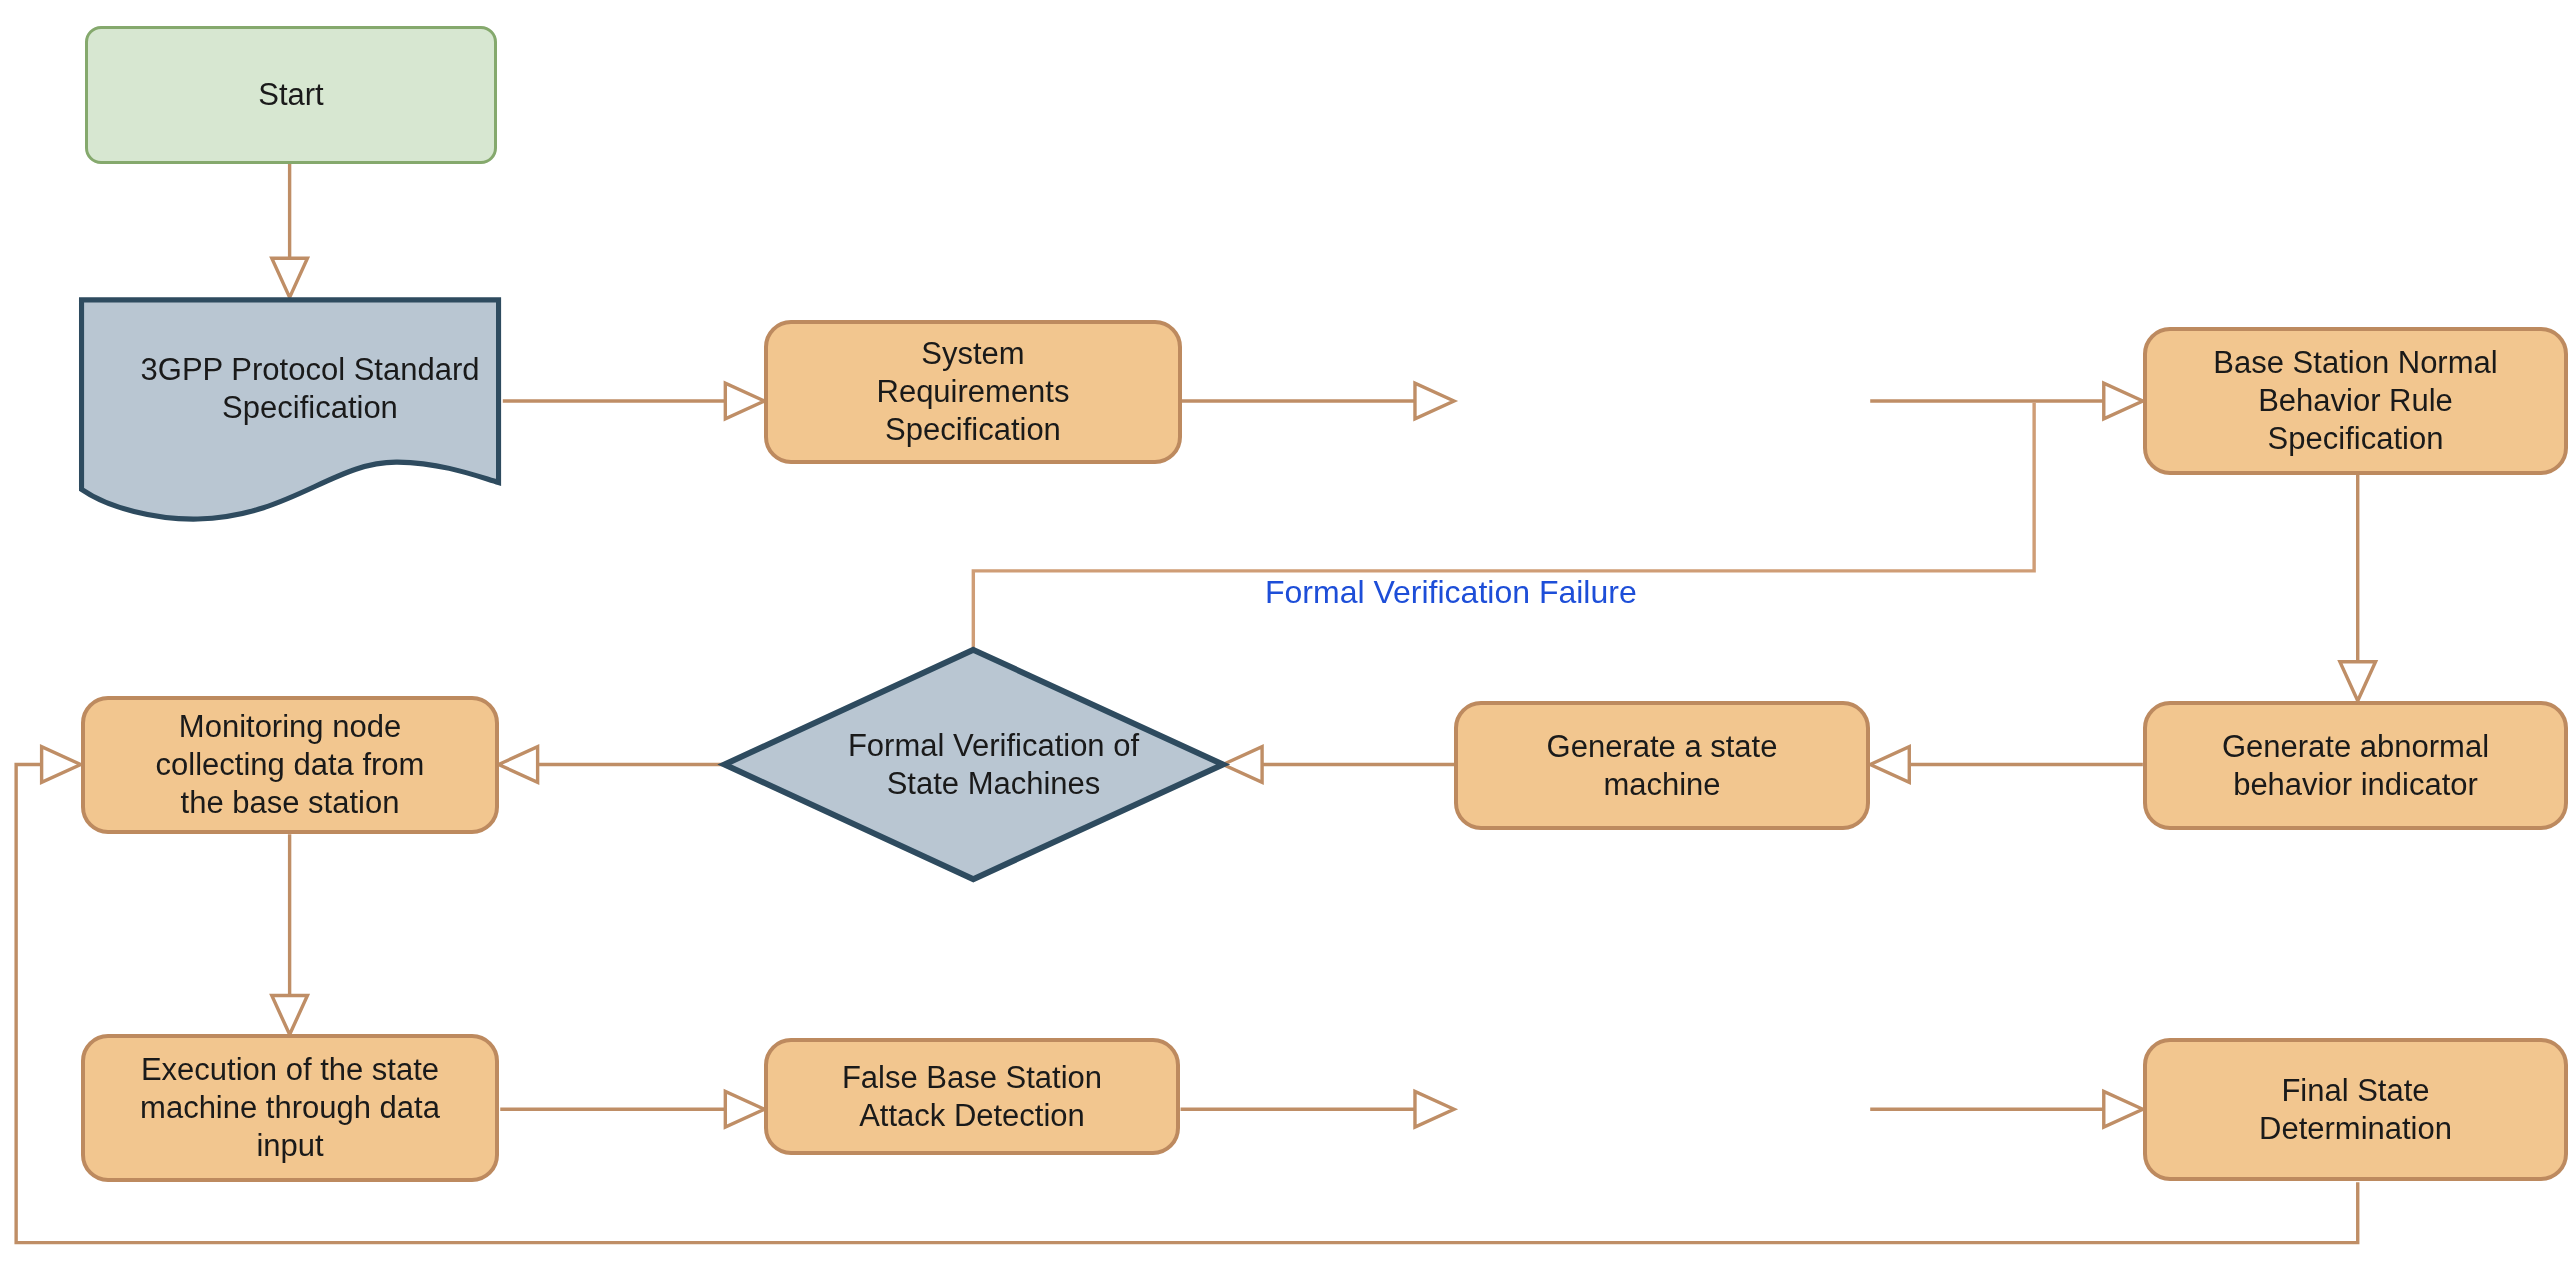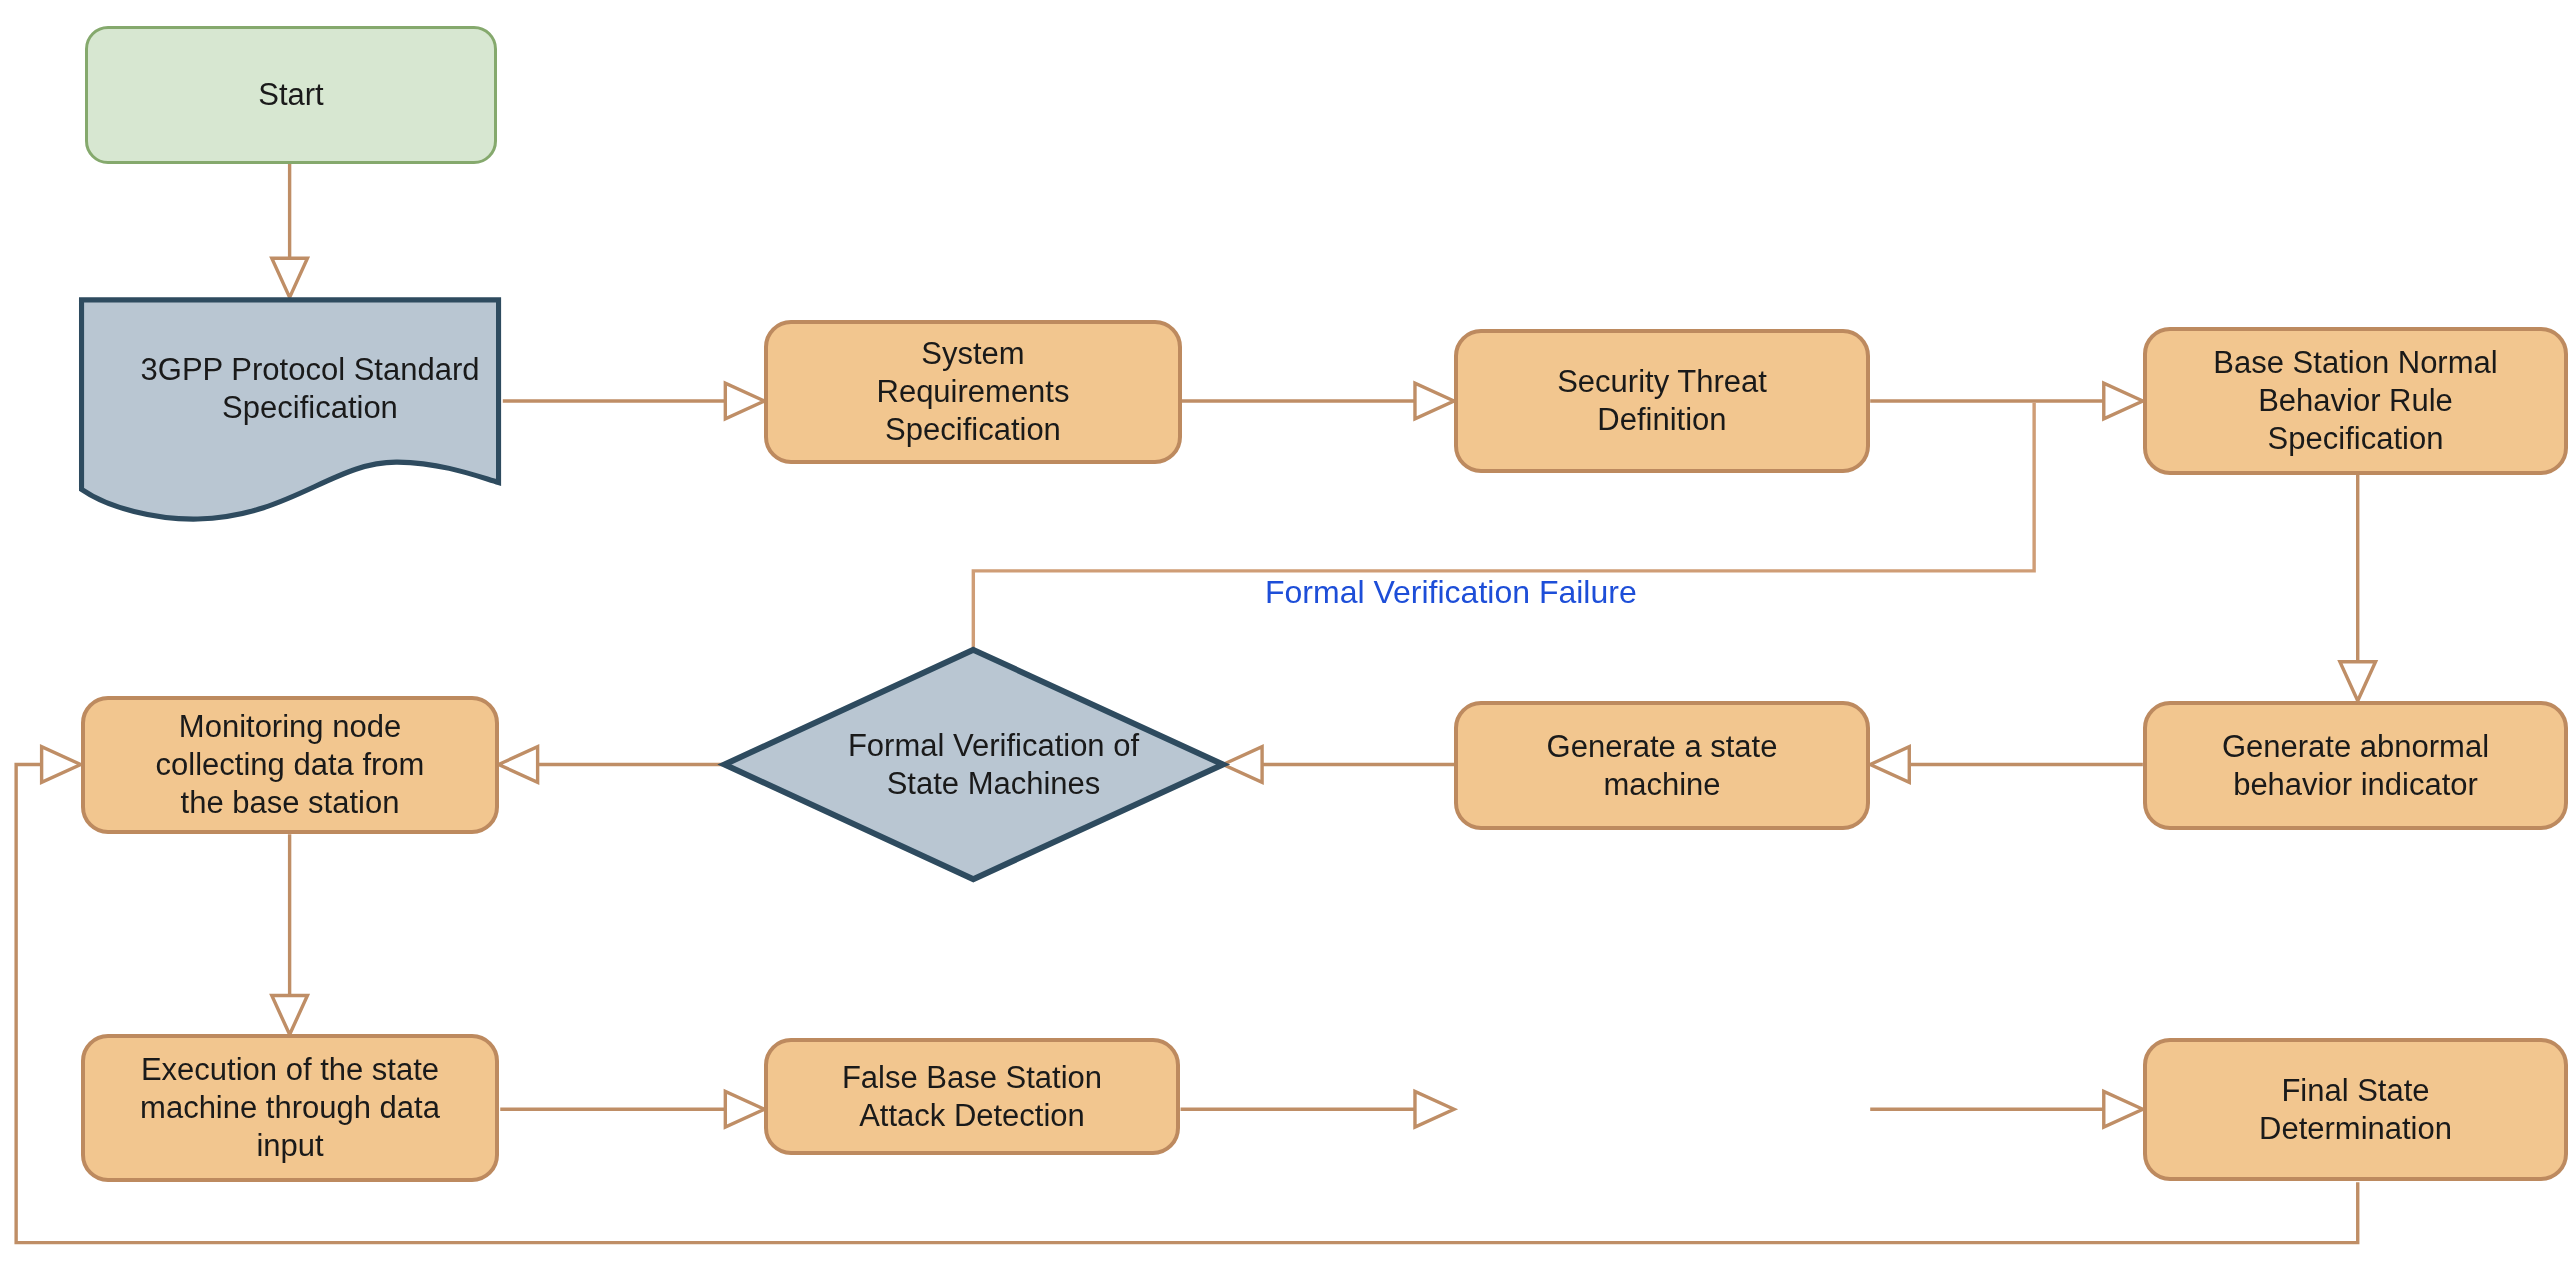--- a/index.html
+++ b/index.html
@@ -25,21 +25,21 @@
     color:#1a1a1a;
   }
   .process{
     background:#f2c68f;
     border:4.2px solid #bd8a5f;
     border-radius:27px;
   }
   .start{
     background:#d7e7d1;
     border:3.4px solid #85a96d;
-    border-radius:23px;
+    border-radius:16px;
   }
   .shape-overlay{ 
     background:transparent;border:none;padding-left:40px;
   }
   .edge-label{
     position:absolute;
     font-size:32px;
     color:#1d4ed8;
     white-space:nowrap;
   }
@@ -137,24 +137,20 @@
     <span class="lbl">3GPP Protocol Standard
 Specification</span>
   </div>
 
   <div class="node process" style="left:764px;top:320px;width:418px;height:144px">
     <span class="lbl">System
 Requirements
 Specification</span>
   </div>
 
-  <div class="node process" style="left:1454px;top:329px;width:416px;height:144px">
-    <span class="lbl">Security Threat
-Definition</span>
-  </div>
 
   <div class="node process" style="left:2143px;top:327px;width:425px;height:148px">
     <span class="lbl">Base Station Normal
 Behavior Rule
 Specification</span>
   </div>
 
   <div class="node process" style="left:81px;top:696px;width:418px;height:138px">
     <span class="lbl">Monitoring node
 collecting data from

